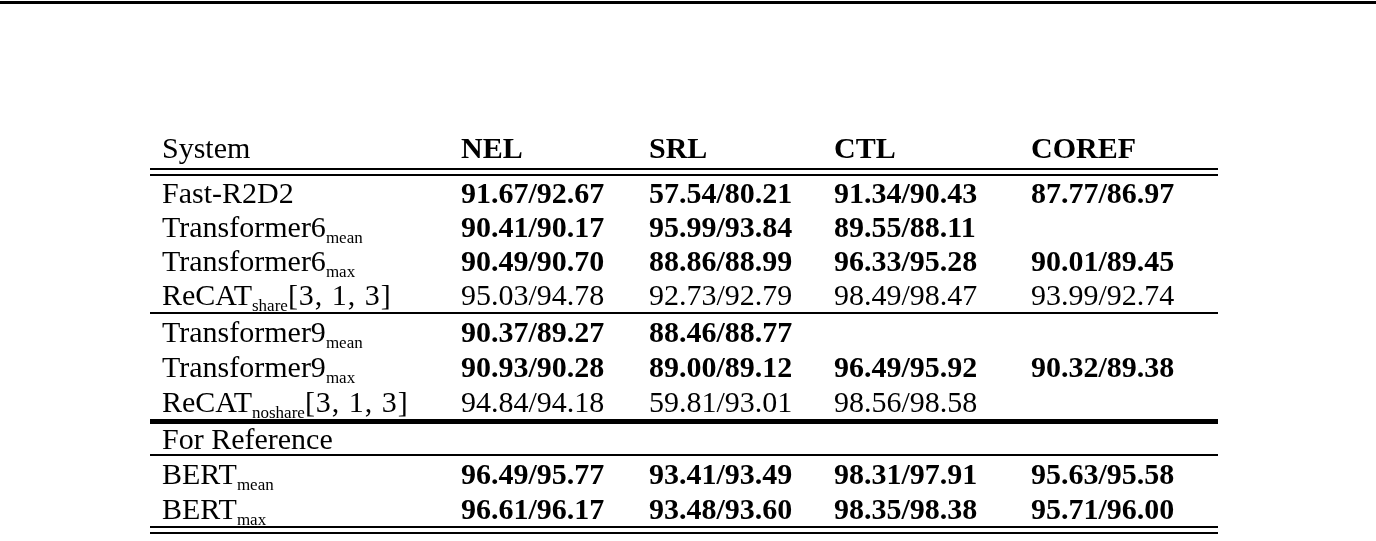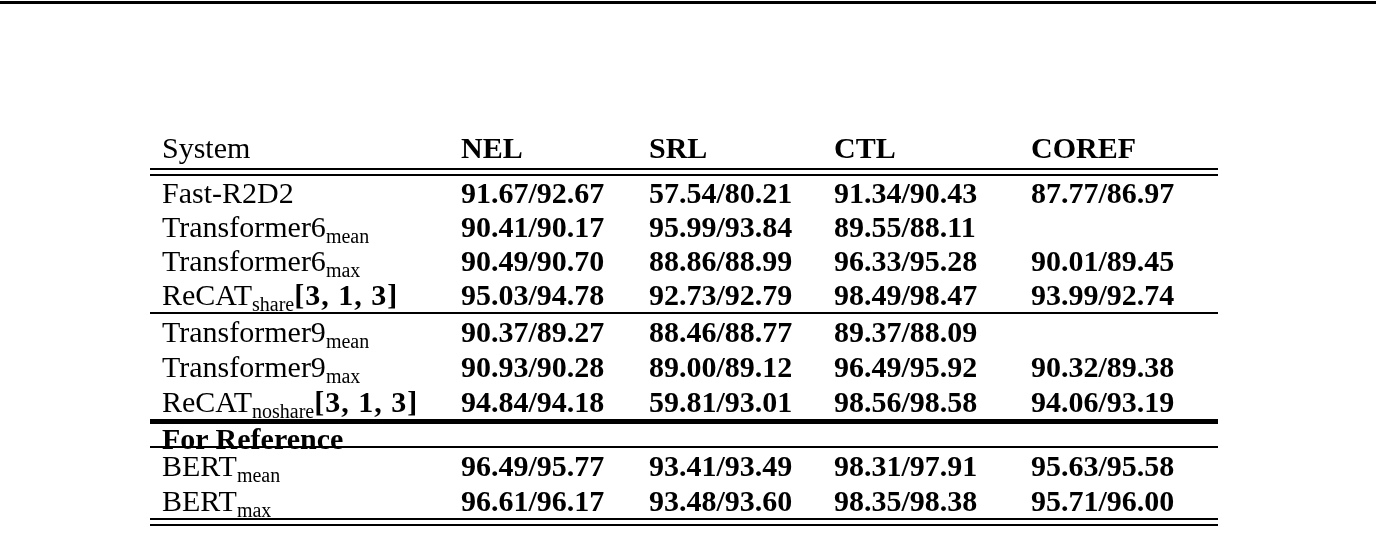--- a/index.html
+++ b/index.html
@@ -28,33 +28,33 @@
     align-items: center;
     font-size: 30px;
     line-height: 34px;
     height: 34px;
     white-space: nowrap;
   }
   .trow.header { height: 40px; line-height: 40px; }
   .g2 .trow, .g3 .trow { height: 35px; line-height: 35px; }
   .trow.section {
     display: block;
-    height: 22px; line-height: 30px;
-    font-weight: bold;
+    height: 30px; line-height: 30px;
+    font-weight: normal;
     padding-left: 12px;
   }
   .cell.sys { padding-left: 12px; }
   .cell.val { padding-left: 3px; font-weight: bold; }
-  .cell.val.bold { font-weight: bold; }
+  .cell.val.bold { font-weight: normal; }
   sub {
-    font-size: 20px;
+    font-size: 17px;
     line-height: 0;
     vertical-align: -6px;
   }
-  .tail { letter-spacing: 1px; font-weight: bold; }
+  .tail { letter-spacing: 1px; }
   .rule { width: 100%; }
   .rule.single { height: 2px; background: #000000; }
   .rule.thick  { height: 5px; background: #000000; }
   .rule.double {
     height: 8px;
     border-top: 2px solid #000000;
     border-bottom: 2px solid #000000;
     background: transparent;
   }
 </style>
@@ -105,35 +105,33 @@
       </div>
     </div>
 
   <div class="rule single"></div>
 
   <div class="tgroup g2">
       <div class="trow">
         <div class="cell sys">Transformer9<sub>mean</sub></div>
         <div class="cell val">90.37/89.27</div>
         <div class="cell val">88.46/88.77</div>
-        <div class="cell val">89.37/88.09</div>
       </div>
       <div class="trow">
         <div class="cell sys">Transformer9<sub>max</sub></div>
         <div class="cell val">90.93/90.28</div>
         <div class="cell val">89.00/89.12</div>
         <div class="cell val">96.49/95.92</div>
         <div class="cell val">90.32/89.38</div>
       </div>
       <div class="trow">
         <div class="cell sys">ReCAT<sub>noshare</sub><span class="tail">[3, 1, 3]</span></div>
         <div class="cell val bold">94.84/94.18</div>
         <div class="cell val bold">59.81/93.01</div>
         <div class="cell val bold">98.56/98.58</div>
-        <div class="cell val bold">94.06/93.19</div>
       </div>
     </div>
 
   <div class="rule thick"></div>
 
   <div class="trow section">
     <span>For Reference</span>
   </div>
 
   <div class="rule single"></div>

